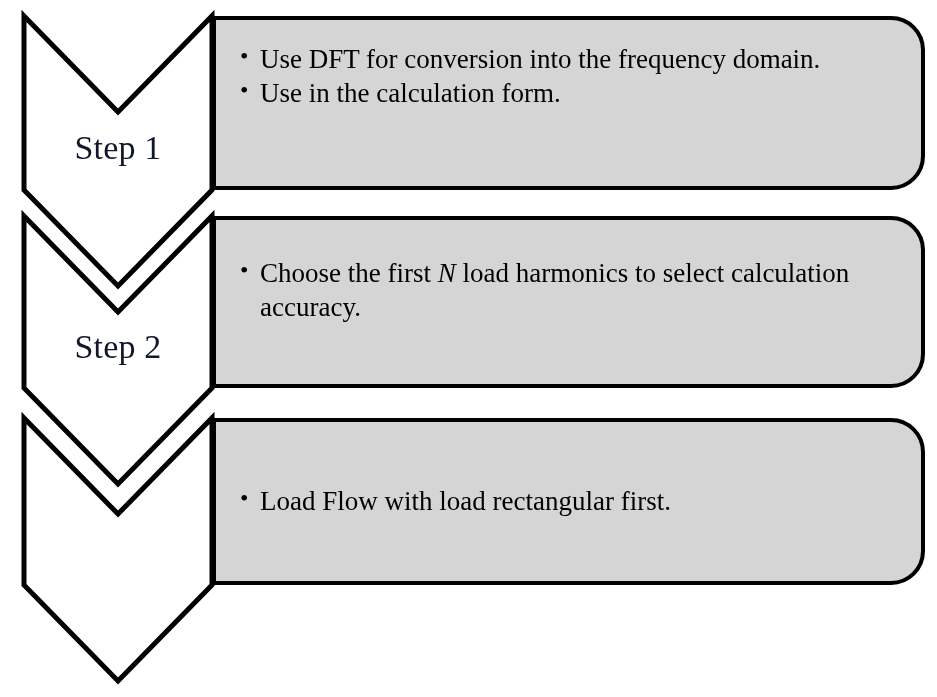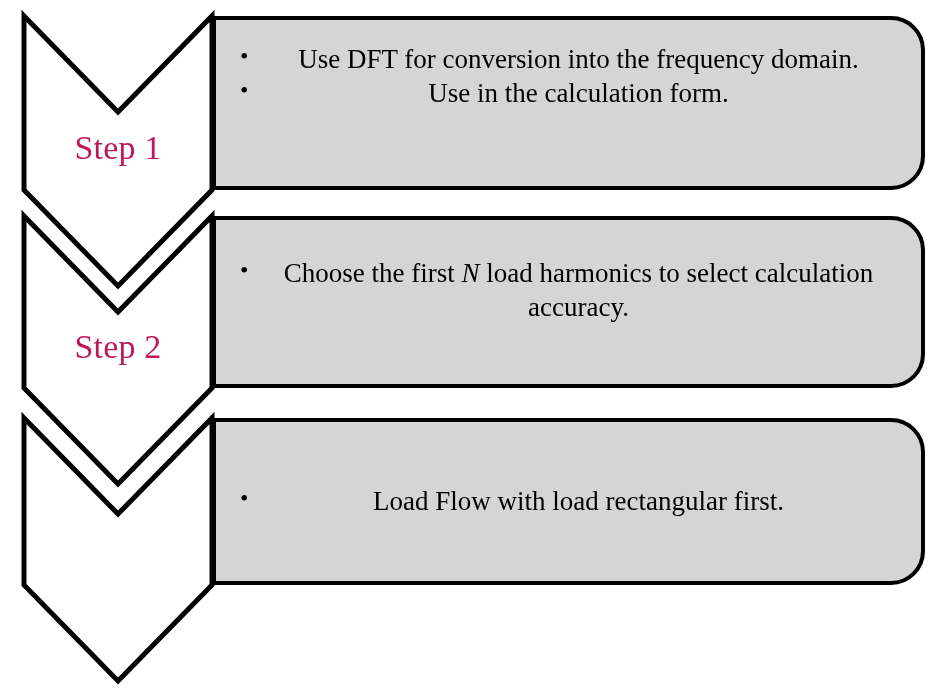--- a/index.html
+++ b/index.html
@@ -30,40 +30,39 @@
     stroke: #000000;
     stroke-width: 5;
     stroke-linejoin: miter;
   }
   .chevron-label {
     position: absolute;
     width: 190px;
     text-align: center;
     font-family: "Liberation Serif", "DejaVu Serif", serif;
     font-size: 34px;
-    color: #be185d;
+    color: #0f172a;
     line-height: 1;
     white-space: nowrap;
     letter-spacing: 0.2px;
   }
   .content-box {
     position: absolute;
     background: #d5d5d5;
     border: 4px solid #000000;
     box-sizing: border-box;
     border-top-right-radius: 34px;
     border-bottom-right-radius: 34px;
     border-top-left-radius: 0;
     border-bottom-left-radius: 0;
   }
   .bullet-list {
     margin: 0;
     padding: 0;
     list-style: none;
-    text-align: center;
   }
   .bullet-item {
     position: relative;
     padding-left: 20px;
     font-family: "Liberation Serif", "DejaVu Serif", serif;
     font-size: 27px;
     line-height: 1.26;
     color: #000000;
   }
   .bullet-item::before {

